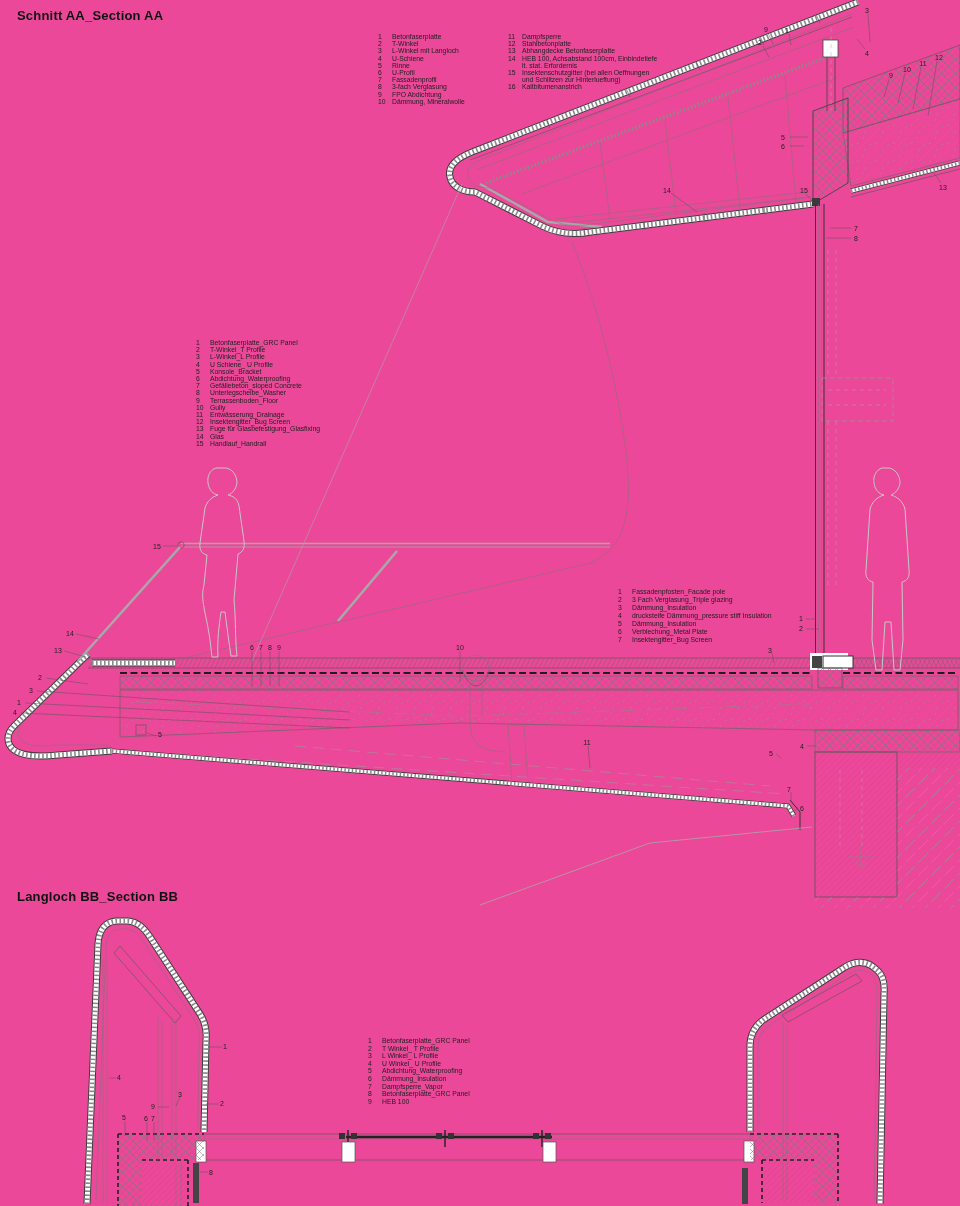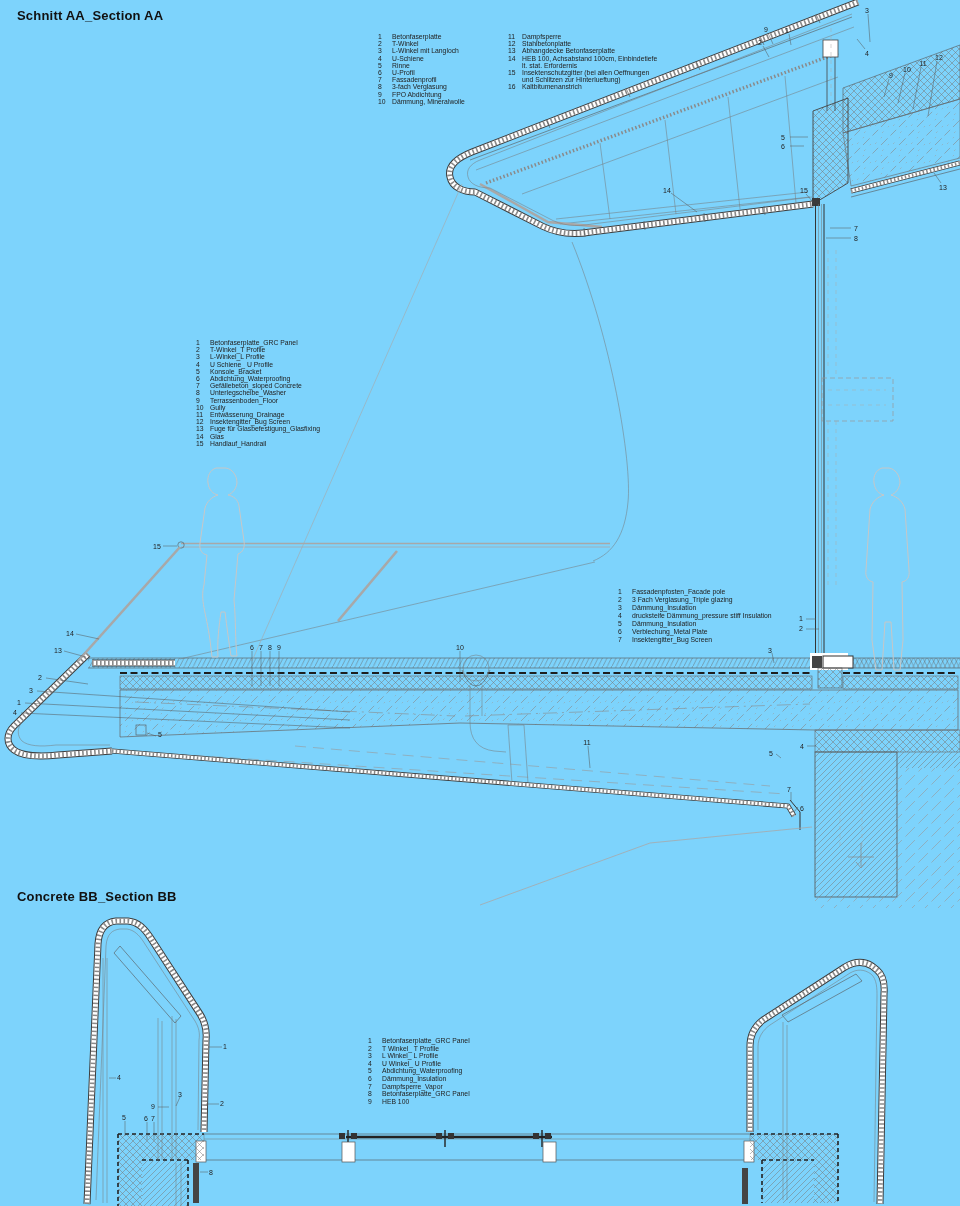--- a/index.html
+++ b/index.html
@@ -1,16 +1,16 @@
 <!DOCTYPE html>
 <html><head>
 <meta charset="utf-8">
 <style>
   html,body{margin:0;padding:0;background:#fff;}
-  .page{position:relative;width:960px;height:1206px;background:#7dd3fc;overflow:hidden;
+  .page{position:relative;width:960px;height:1206px;background:#ec4899;overflow:hidden;
         font-family:"Liberation Sans",sans-serif;color:#1c1c1c;}
   .title{position:absolute;font-size:13px;font-weight:600;letter-spacing:.2px;color:#111;}
   .legend{position:absolute;font-size:6.8px;line-height:7.2px;color:#222;}
   .legend.bb{line-height:7.6px;}
   .legend.fac{line-height:8px;}
   .lg-row{display:grid;grid-template-columns:12px 1fr;column-gap:2px;}
   .lg-num{text-align:left;}
   .lg-txt{white-space:pre-line;}
   svg{position:absolute;left:0;top:0;}
   .ln{stroke:#555;stroke-width:.6;fill:none;}
@@ -29,21 +29,21 @@
   .hum{stroke:#c7c7c7;stroke-width:1;fill:none;stroke-linejoin:round;}
   .co{font-family:"Liberation Sans",sans-serif;font-size:7px;fill:#222;text-anchor:middle;}
   .gray{stroke:#a8a8a8;fill:none;}
 </style>
 </head>
 <body>
 
 <div class="page">
 
   <div class="title" style="left:17px;top:8px;">Schnitt AA_Section AA</div>
-  <div class="title" style="left:17px;top:889px;">Concrete BB_Section BB</div>
+  <div class="title" style="left:17px;top:889px;">Langloch BB_Section BB</div>
 
   <div id="lg-roof1" class="legend" style="left:378px;top:33px;width:122px;">
       <div class="lg-row">
         <span class="lg-num">1</span>
         <span class="lg-txt">Betonfaserplatte</span>
       </div>
       <div class="lg-row">
         <span class="lg-num">2</span>
         <span class="lg-txt">T-Winkel</span>
       </div>

